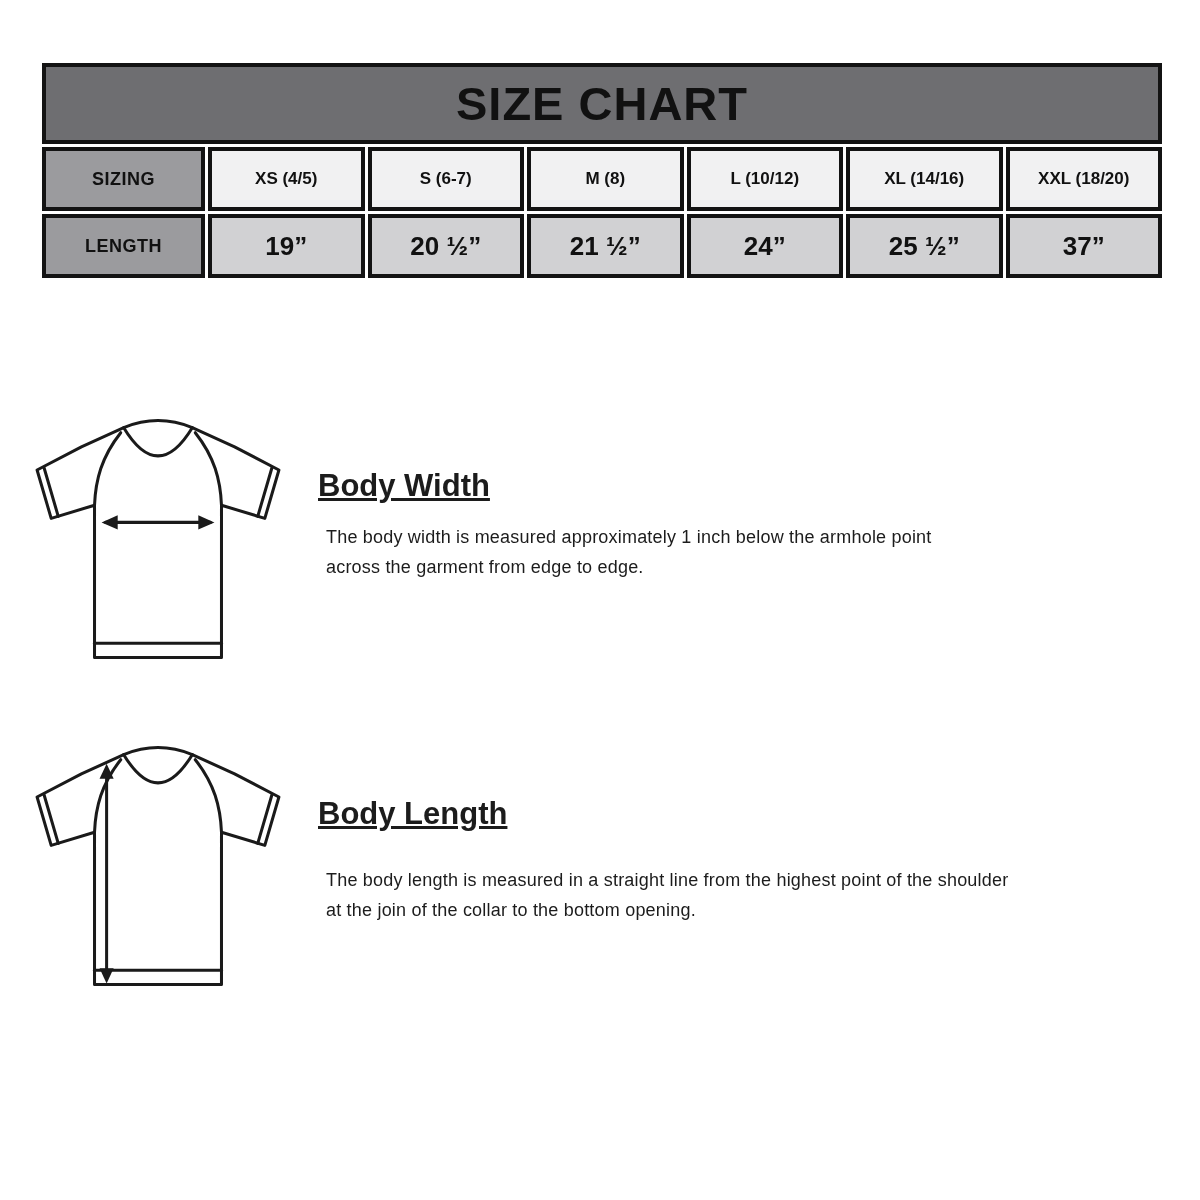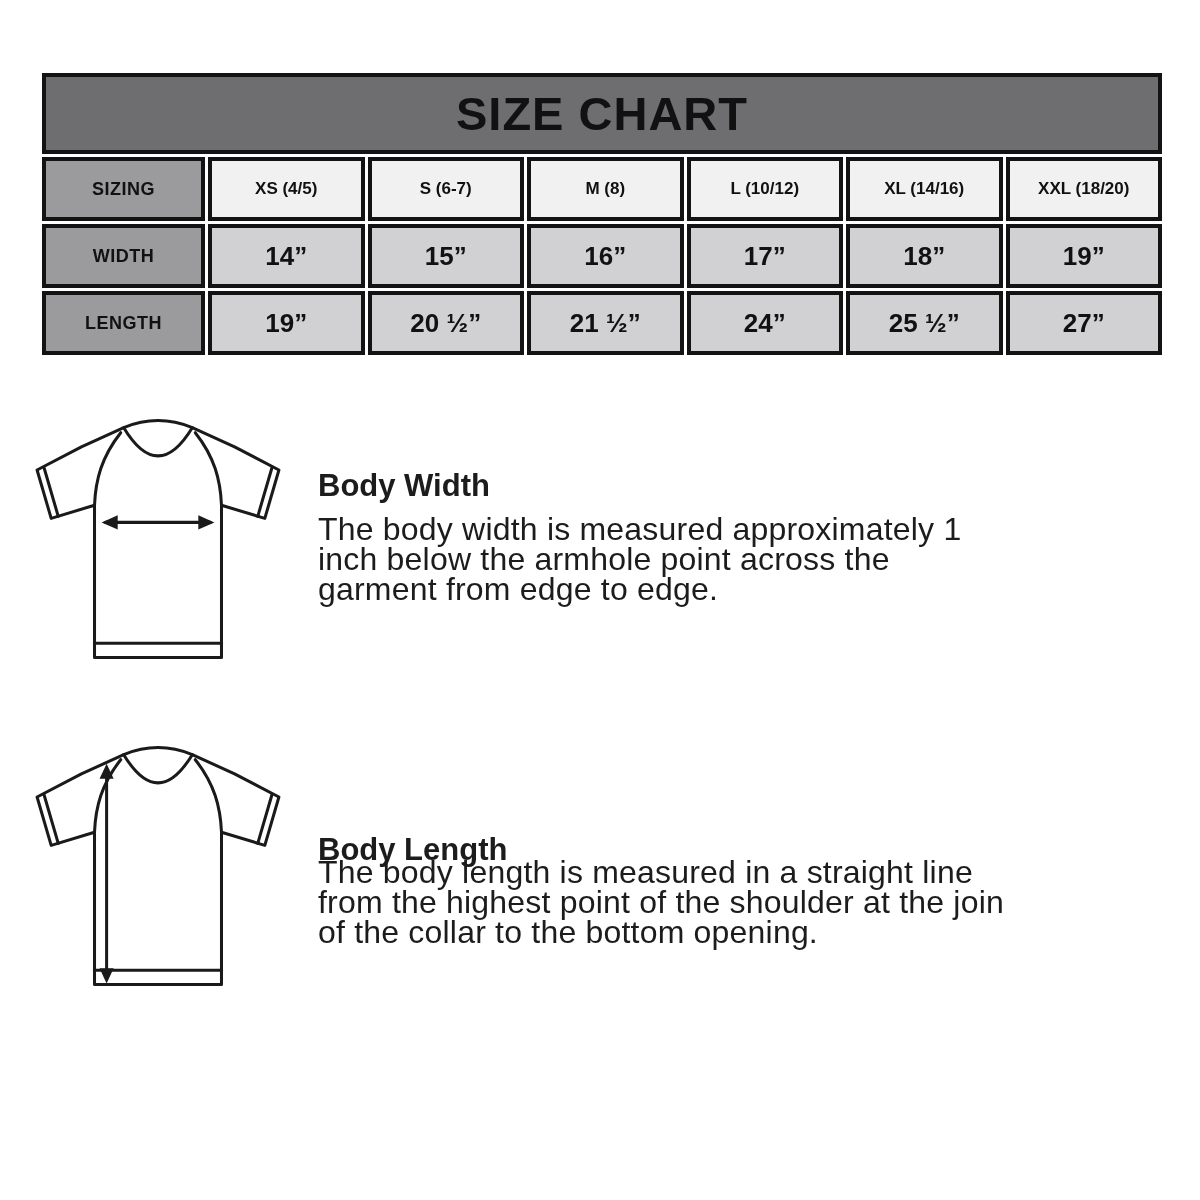--- a/index.html
+++ b/index.html
@@ -13,21 +13,21 @@
     position: relative;
     font-family: "Liberation Sans", "DejaVu Sans", sans-serif;
     color: #141414;
     overflow: hidden;
   }
 
   
   table.size-chart {
     position: absolute;
     left: 39px;
-    top: 70px;
+    top: 60px;
     width: 1126px;
     table-layout: fixed;
     border-collapse: separate;
     border-spacing: 3px;
   }
   table.size-chart td {
     box-sizing: border-box;
     border: 4px solid var(--border, #131313);
     text-align: center;
     vertical-align: middle;
@@ -66,28 +66,29 @@
   }
   #diagram-width  { left: 27px; top: 400px; }
   #diagram-length { left: 27px; top: 727px; }
 
   .measure-heading {
     position: absolute;
     margin: 0;
     font-size: 31px;
     font-weight: bold;
     color: #1c1c1c;
+    text-decoration: underline;
   }
   #body-width-heading  { left: 318px; top: 468px; }
-  #body-length-heading { left: 318px; top: 832px; text-align: center; }
+  #body-length-heading { left: 318px; top: 796px; text-align: center; }
 
   .measure-desc {
     position: absolute;
-    margin: 0;
-    font-size: 32px;
+    margin: 8px;
+    font-size: 18px;
     line-height: 30px;
     color: #1c1c1c;
     letter-spacing: 0.2px;
   }
   #body-width-desc  { left: 318px; top: 514px; width: 648px; }
   #body-length-desc { left: 318px; top: 857px; width: 696px; }
 
   .shirt-line {
     fill: none;
     stroke: #1a1a1a;
@@ -125,36 +126,27 @@
       <tr class="data-row sizing-row">
         <td class="label-cell">SIZING</td>
         <td class="value-cell">XS (4/5)</td>
         <td class="value-cell">S (6-7)</td>
         <td class="value-cell">M (8)</td>
         <td class="value-cell">L (10/12)</td>
         <td class="value-cell">XL (14/16)</td>
         <td class="value-cell">XXL (18/20)</td>
       </tr>
       <tr class="data-row values-row">
-        <td class="label-cell">WIDTH</td>
-        <td class="value-cell">14”</td>
-        <td class="value-cell">15”</td>
-        <td class="value-cell">16”</td>
-        <td class="value-cell">17”</td>
-        <td class="value-cell">18”</td>
-        <td class="value-cell">19”</td>
-      </tr>
-      <tr class="data-row values-row">
         <td class="label-cell">LENGTH</td>
         <td class="value-cell">19”</td>
         <td class="value-cell">20 ½”</td>
         <td class="value-cell">21 ½”</td>
         <td class="value-cell">24”</td>
         <td class="value-cell">25 ½”</td>
-        <td class="value-cell">27”</td>
+        <td class="value-cell">37”</td>
       </tr>
     </tbody>
   </table>
 
   <div class="diagram" id="diagram-width">
     <svg viewBox="0 0 260 270" width="262" height="275" aria-hidden="true">
       <path class="shirt-body" d="M 96 26 L 54 45 L 10 68 L 24 116 L 67 103 L 67 254 L 193 254 L 193 103 L 236 116 L 250 68 L 206 45 L 164 26 Q 130 12 96 26 Z"></path>
       <path class="shirt-line" d="M 96 26 Q 130 82 164 26"></path>
       <path class="shirt-line" d="M 93 31 C 74 55 68 78 67 103"></path>
       <path class="shirt-line" d="M 167 31 C 186 55 192 78 193 103"></path>

